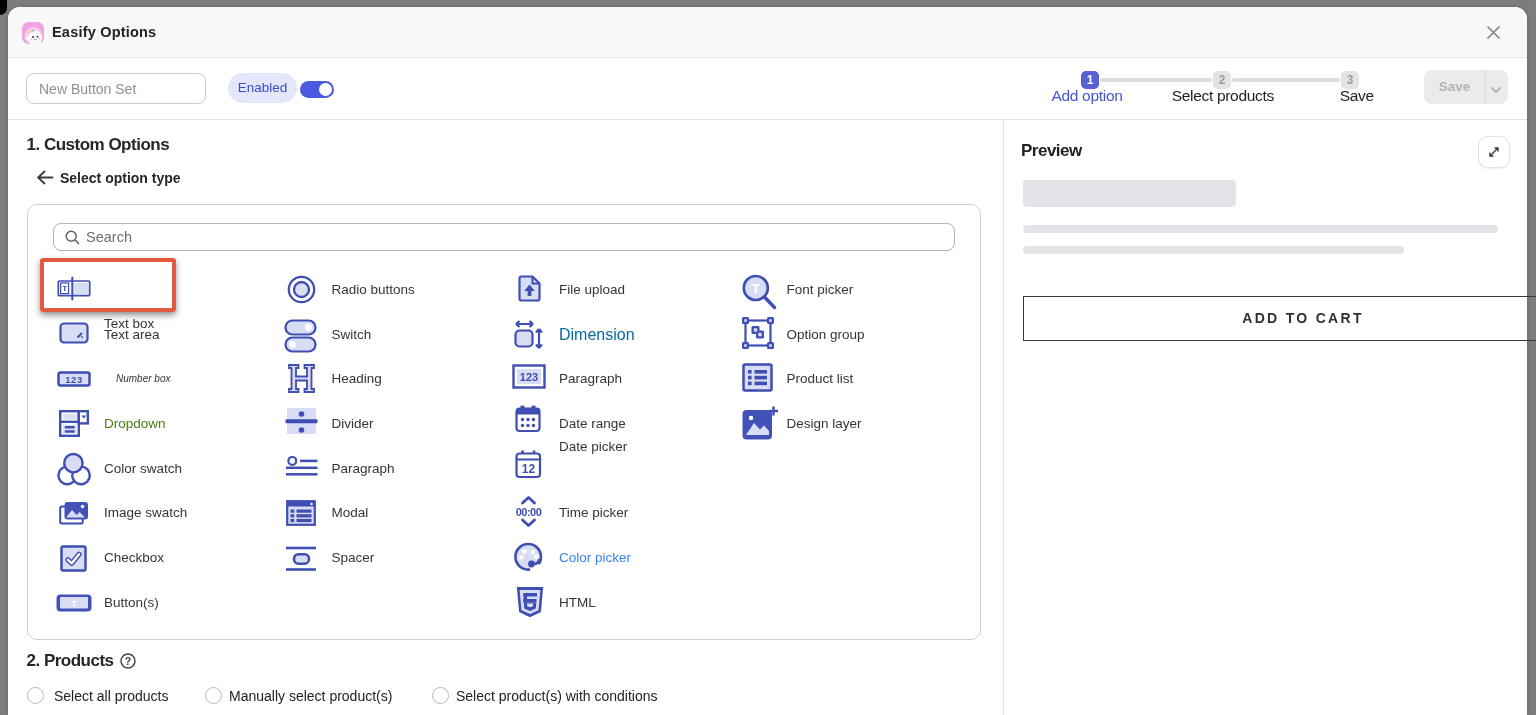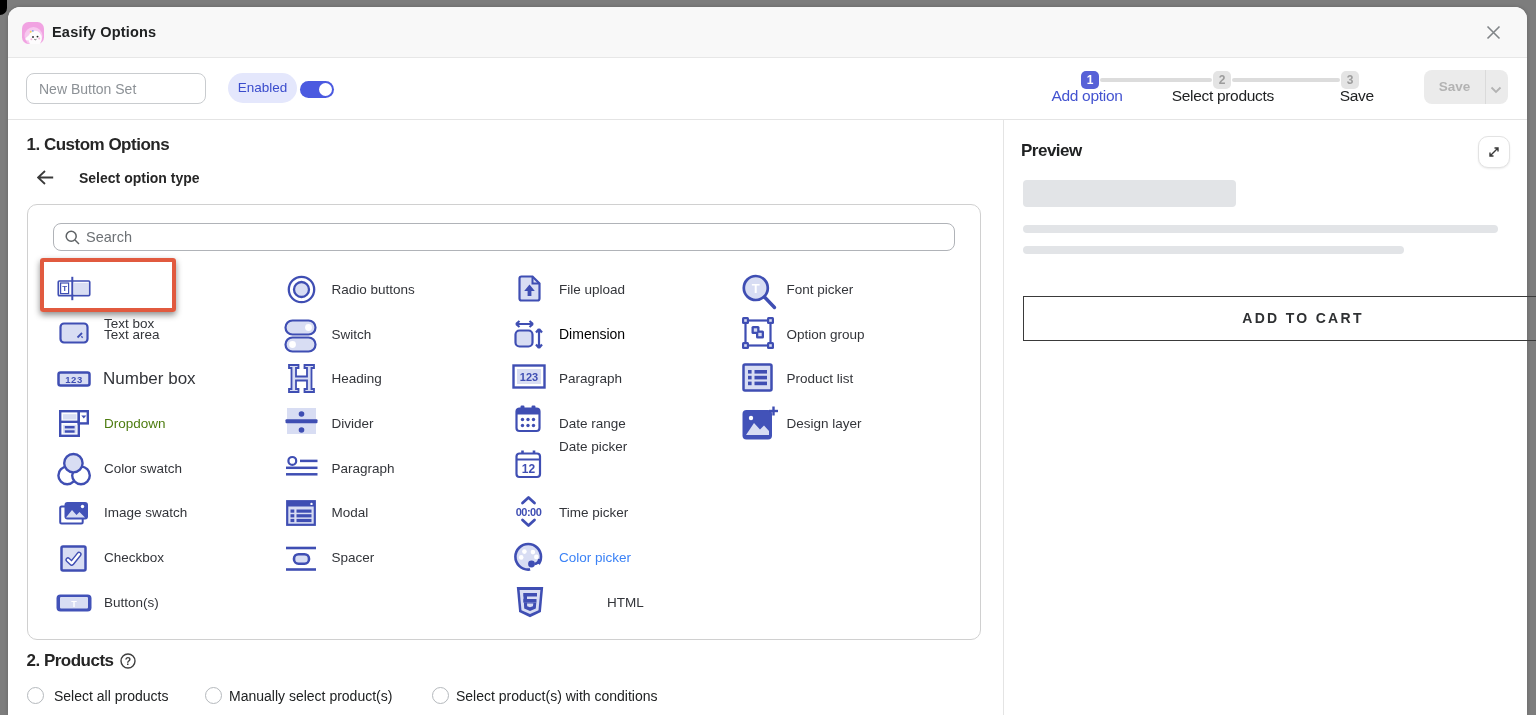--- a/index.html
+++ b/index.html
@@ -54,21 +54,21 @@
   <svg class="abs" style="left:1482px;top:78.5px" width="12" height="8" viewBox="0 0 12 8">
       <path d="M1.5 1.5 L6 6 L10.5 1.5" stroke="#b3b3b3" stroke-width="1.8" fill="none"></path>
     </svg>
   <div class="abs" style="left:0;top:112px;width:100%;height:1px;background:#e4e4e4;"></div>
   <div class="abs" style="left:995px;top:112px;width:1px;height:596px;background:#e4e4e4;"></div>
 
   <div class="abs" style="left:18.5px;top:127.5px;font-size:17px;letter-spacing:-0.5px;font-weight:bold;color:#262626;">1. Custom Options</div>
   <svg class="abs" style="left:29px;top:162.5px" width="17" height="15" viewBox="0 0 17 15">
       <path d="M16.2 7.5 L1 7.5 M8 1 L1 7.5 L8 14" stroke="#3a3a3a" stroke-width="1.8" fill="none"></path>
     </svg>
-  <div class="abs" style="left:71px;top:163px;font-size:14px;font-weight:bold;color:#262626;">Select option type</div>
+  <div class="abs" style="left:52px;top:163px;font-size:14px;font-weight:bold;color:#262626;">Select option type</div>
   <div class="abs" style="left:19px;top:197px;width:954px;height:436px;border:1px solid #d0d0d0;border-radius:10px;"></div>
   <div class="abs" style="left:45px;top:216px;width:902px;height:28px;border:1px solid #b0b3b8;border-radius:8px;"></div>
   <svg class="abs" style="left:57px;top:222.5px" width="15" height="15" viewBox="0 0 15 15">
       <circle cx="6.2" cy="6.2" r="5" stroke="#5e6265" stroke-width="1.5" fill="none"></circle>
       <path d="M10 10 L14 14" stroke="#5e6265" stroke-width="1.5"></path>
     </svg>
   <div class="abs" style="left:78px;top:221.5px;font-size:14.5px;color:#6d7175;">Search</div>
 
   <div class="abs" style="left:32px;top:251px;width:136px;height:54px;border:4px solid #e15a3f;border-radius:3px;box-shadow:0 3px 6px rgba(0,0,0,0.45);"></div>
 
@@ -83,21 +83,21 @@
   <svg class="abs" style="left:51px;top:315px" width="30" height="22" viewBox="0 0 30 22">
       <rect x="1.5" y="1.5" width="27" height="19" rx="3.5" fill="#d8ddf3" stroke="#3f4eb3" stroke-width="2.2"></rect>
       <path d="M18.5 15.5 L23 11" stroke="#3f4eb3" stroke-width="1.8"></path>
       <path d="M22.5 15.5 L23.5 14.5" stroke="#3f4eb3" stroke-width="1.8"></path>
     </svg>
   <div class="abs" style="left:96px;top:319.5px;font-size:13.5px;line-height:15px;color:#33353a;">Text area</div>
   <svg class="abs" style="left:48.5px;top:363.5px" width="34" height="16" viewBox="0 0 34 16">
       <rect x="1.5" y="1.5" width="31" height="13" rx="2" fill="#d8ddf3" stroke="#3f4eb3" stroke-width="2.5"></rect>
       <text x="17" y="12" font-size="9.5" font-weight="bold" fill="#3f4eb3" text-anchor="middle" letter-spacing="0.5" font-family="Liberation Sans">123</text>
     </svg>
-  <div class="abs" style="left:95px;top:364px;font-size:17px;line-height:15px;color:#33353a;">Number box</div>
+  <div class="abs" style="left:108px;top:364px;font-size:10px;line-height:15px;color:#33353a;font-style:italic;">Number box</div>
   <svg class="abs" style="left:51px;top:403px" width="30" height="28" viewBox="0 0 30 28">
       <rect x="1.2" y="1.2" width="18.6" height="24.6" fill="#fff" stroke="#3f4eb3" stroke-width="2.4"></rect>
       <rect x="19.8" y="1.2" width="9" height="12.2" fill="#fff" stroke="#3f4eb3" stroke-width="2.4"></rect>
       <path d="M22.3 5.5 L27.3 5.5 L24.8 8.6 Z" fill="#3f4eb3"></path>
       <rect x="4" y="4.2" width="13.5" height="5.3" fill="#d8ddf3"></rect>
       <line x1="1.2" y1="11.8" x2="19.8" y2="11.8" stroke="#3f4eb3" stroke-width="2.4"></line>
       <rect x="4" y="14.8" width="13.5" height="8.5" fill="#d8ddf3"></rect>
       <rect x="5.8" y="16" width="9.8" height="2.4" fill="#3f4eb3"></rect>
       <rect x="5.8" y="20.3" width="9.8" height="2.4" fill="#3f4eb3"></rect>
     </svg>
@@ -179,21 +179,21 @@
       <path d="M1.5 3.5 Q1.5 1.5 3.5 1.5 L14.5 1.5 L21.5 8.5 L21.5 23.5 Q21.5 25.5 19.5 25.5 L3.5 25.5 Q1.5 25.5 1.5 23.5 Z" fill="#d8ddf3" stroke="#3f4eb3" stroke-width="2.2"></path>
       <path d="M14.5 1.5 L14.5 8.5 L21.5 8.5" fill="none" stroke="#3f4eb3" stroke-width="2"></path>
       <path d="M11.5 9.5 L16.8 16 L13.4 16 L13.4 21 L9.6 21 L9.6 16 L6.2 16 Z" fill="#3f4eb3"></path>
     </svg>
   <div class="abs" style="left:551px;top:274.5px;font-size:13.5px;line-height:15px;color:#33353a;">File upload</div>
   <svg class="abs" style="left:505px;top:311px" width="30" height="32" viewBox="0 0 30 32">
       <path d="M3 6 L20 6 M3 6 L6.5 3 M3 6 L6.5 9 M20 6 L16.5 3 M20 6 L16.5 9" stroke="#3f4eb3" stroke-width="2.2" fill="none"></path>
       <rect x="2.5" y="12.5" width="17" height="16" rx="4" fill="#d8ddf3" stroke="#3f4eb3" stroke-width="2.2"></rect>
       <path d="M26 11 L26 30 M26 11 L23 14.5 M26 11 L29 14.5 M26 30 L23 26.5 M26 30 L29 26.5" stroke="#3f4eb3" stroke-width="2.2" fill="none"></path>
     </svg>
-  <div class="abs" style="left:551px;top:319.5px;font-size:14px;line-height:15px;color:#000000;">Dimension</div>
+  <div class="abs" style="left:551px;top:319.5px;font-size:16px;line-height:15px;color:#0369a1;">Dimension</div>
   <svg class="abs" style="left:504px;top:357px" width="34" height="25" viewBox="0 0 34 25">
       <rect x="1.5" y="1.5" width="31" height="22" fill="none" stroke="#3f4eb3" stroke-width="2.4"></rect>
       <rect x="5" y="5" width="24" height="15" fill="#d8ddf3"></rect>
       <text x="17" y="17" font-size="11" font-weight="bold" fill="#3f4eb3" text-anchor="middle" font-family="Liberation Sans">123</text>
     </svg>
   <div class="abs" style="left:551px;top:364px;font-size:13.5px;line-height:15px;color:#33353a;">Paragraph</div>
   <svg class="abs" style="left:507px;top:398px" width="27" height="28" viewBox="0 0 27 28">
       <rect x="5.5" y="0.5" width="4" height="6" rx="1.2" fill="#3f4eb3"></rect>
       <rect x="16.5" y="0.5" width="4" height="6" rx="1.2" fill="#3f4eb3"></rect>
       <rect x="1.5" y="3.5" width="23" height="22.5" rx="3" fill="#fff" stroke="#3f4eb3" stroke-width="2.2"></rect>
@@ -233,21 +233,21 @@
   <div class="abs" style="left:551px;top:542.5px;font-size:13.5px;line-height:15px;color:#3b82f6;">Color picker</div>
   <svg class="abs" style="left:508px;top:579px" width="28" height="33" viewBox="0 0 28 33">
       <path d="M0.8 1 L27.2 1 L24.9 26 L14 31.2 L3.1 26 Z" fill="#3f4eb3"></path>
       <path d="M3.6 3.9 L24.4 3.9 L22.5 24.3 L14 28.1 L5.5 24.3 Z" fill="#d8ddf3"></path>
       <rect x="7.5" y="7" width="13.5" height="3.5" fill="#3f4eb3"></rect>
       <rect x="7.5" y="7" width="3.5" height="9.5" fill="#3f4eb3"></rect>
       <rect x="7.5" y="13" width="13" height="3.5" fill="#3f4eb3"></rect>
       <path d="M20.3 16.5 L19.8 22.6 L14 24.9 L8.2 22.6 L7.9 16.5 Z" fill="#3f4eb3"></path>
       <path d="M11 17.5 L17.3 17.5 L16.9 20.3 L14 21.3 L11.2 20.3 Z" fill="#d8ddf3"></path>
     </svg>
-  <div class="abs" style="left:551px;top:587.5px;font-size:13.5px;line-height:15px;color:#33353a;margin-left:48px;">HTML</div>
+  <div class="abs" style="left:551px;top:587.5px;font-size:13.5px;line-height:15px;color:#33353a;">HTML</div>
   <svg class="abs" style="left:733px;top:267px" width="37" height="37" viewBox="0 0 37 37">
       <circle cx="14.8" cy="14" r="12" fill="#d8ddf3" stroke="#3f4eb3" stroke-width="2.7"></circle>
       <text x="14.8" y="19" font-size="13" font-weight="bold" fill="#fff" text-anchor="middle" font-family="Liberation Sans">T</text>
       <line x1="23.5" y1="23" x2="33.5" y2="33.5" stroke="#3f4eb3" stroke-width="3.4" stroke-linecap="round"></line>
     </svg>
   <div class="abs" style="left:778.5px;top:274.5px;font-size:13.5px;line-height:15px;color:#33353a;">Font picker</div>
   <svg class="abs" style="left:733px;top:309px" width="34" height="34" viewBox="0 0 34 34">
       <line x1="8" y1="4.5" x2="26" y2="4.5" stroke="#3f4eb3" stroke-width="2.2"></line>
       <line x1="8" y1="29.5" x2="26" y2="29.5" stroke="#3f4eb3" stroke-width="2.2"></line>
       <line x1="4.5" y1="8" x2="4.5" y2="26" stroke="#3f4eb3" stroke-width="2.2"></line>

